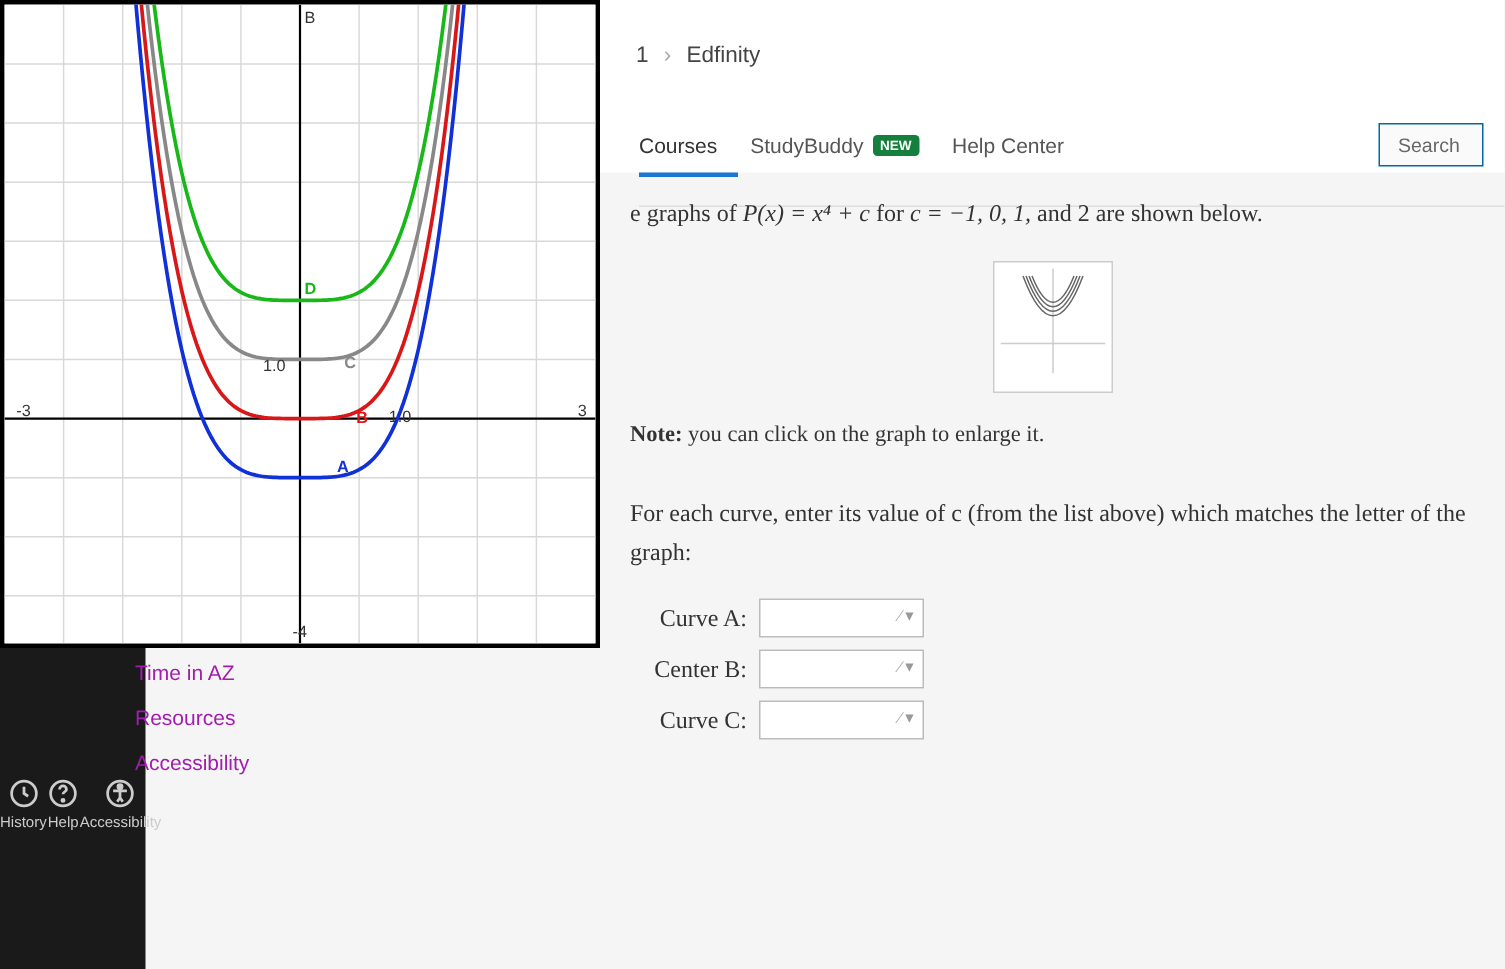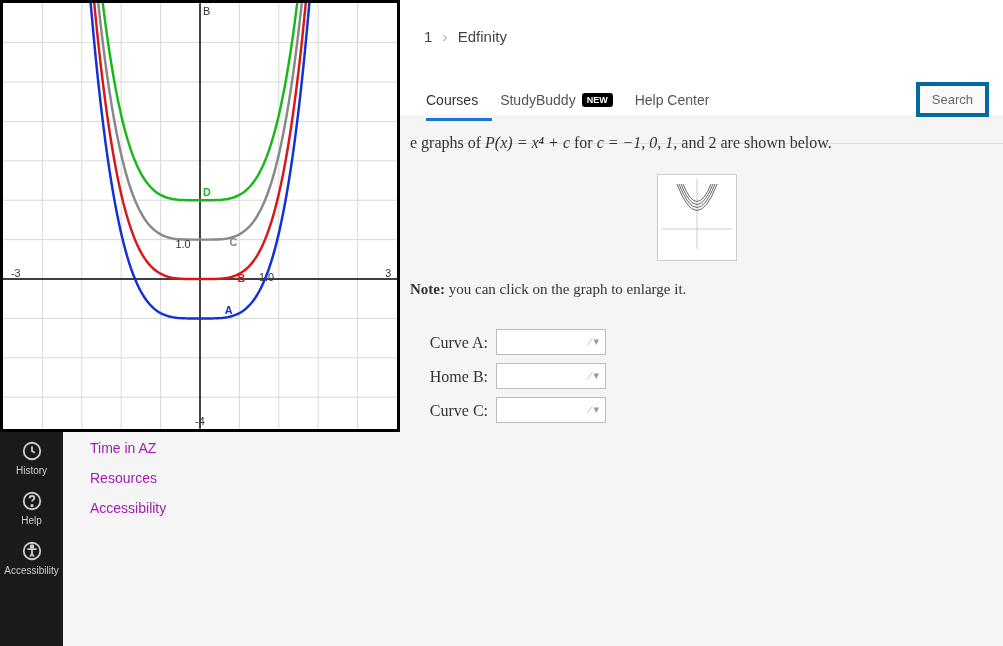--- a/index.html
+++ b/index.html
@@ -11,36 +11,36 @@
 
 .header-area { position: absolute; top: 0; left: 16px; right: 0; height: 115px; background: #fff; text-decoration: underline; }
 
 .breadcrumb { position: absolute; top: 28px; left: 408px; font-size: 15px; color: #444; }
 .breadcrumb .sep { color: #aaa; margin: 0 6px; }
 
 .navbar { position: absolute; top: 82px; left: 410px; right: 0; display: flex; align-items: center; border-bottom: 1px solid #ddd; padding-bottom: 26px; }
 .nav-item { font-size: 14px; color: #555; margin-right: 22px; cursor: pointer; display: inline-flex; align-items: center; }
 .nav-item.active { color: #333; font-weight: 500; position: relative; }
 .nav-item.active::after { content: ""; position: absolute; left: 0; right: -14px; bottom: -13px; height: 3px; background: #1976d2; }
-.badge-new { background: #000000; color: white; font-size: 9px; font-weight: bold; padding: 2px 5px; border-radius: 3px; margin-left: 6px; }
-.search-box { margin-left: auto; margin-right: 14px; border: 4px solid #0369a1; padding: 6px 12px; font-size: 13px; color: #666; background: #fafafa; cursor: text; min-width: 70px; }
+.badge-new { background: #15803d; color: white; font-size: 9px; font-weight: bold; padding: 2px 5px; border-radius: 3px; margin-left: 6px; }
+.search-box { margin-left: auto; margin-right: 14px; border: 1px solid #0369a1; padding: 6px 12px; font-size: 13px; color: #666; background: #fafafa; cursor: text; min-width: 70px; }
 
-.content { position: absolute; top: 130px; left: 410px; right: 20px; font-family: Georgia, 'Times New Roman', serif; color: #333; line-height: 1.6; }
+.content { position: absolute; top: 130px; left: 420px; right: 20px; font-family: Georgia, 'Times New Roman', serif; color: #333; line-height: 1.6; }
 .problem-text { font-size: 16px; margin-bottom: 18px; }
 .thumb-wrap { text-align: center; margin: 16px 0; }
 .thumb { display: inline-block; border: 1px solid #ccc; padding: 4px; background: #fff; }
 .note { font-size: 15px; margin: 16px 0 28px; }
 .note b { font-weight: bold; }
 .instruction { font-size: 16px; margin-bottom: 18px; }
 .answer-row { display: flex; align-items: flex-end; margin-bottom: 8px; font-size: 16px; }
 .answer-row label { min-width: 78px; text-align: right; margin-right: 8px; }
 .answer-input { border: 1px solid #bbb; height: 26px; width: 110px; background: #fff; position: relative; }
 .answer-input::after { content:"⁄ ▾"; position: absolute; right: 6px; top: 3px; font-size: 11px; color: #999; }
 
-.left-dark { position: absolute; left: 0; top: 432px; bottom: 0; width: 63px; background: #1a1a1a; color: #ccc; display: flex; flex-direction: column; align-items: center; padding-top: 8px; }
+.left-dark { position: absolute; left: 0; top: 432px; bottom: 0; width: 97px; background: #1a1a1a; color: #ccc; display: flex; flex-direction: row; align-items: center; padding-top: 8px; }
 .left-dark .icon-item { display: flex; flex-direction: column; align-items: center; margin-bottom: 14px; cursor: pointer; font-size: 10px; }
 .left-dark .icon-item svg { margin-bottom: 3px; }
 
 .side-links { position: absolute; left: 90px; top: 440px; font-size: 14px; }
 .side-links div { color: #a21caf; margin-bottom: 14px; cursor: pointer; }
 
 .graph-panel { position: absolute; left: 0; top: 0; width: 400px; height: 432px; background: #000; border: 3px solid #000; }
 .graph-bg { width: 100%; height: 100%; background: #fff; }
 
 </style>
@@ -86,27 +86,28 @@
         <path d="M 19 5 Q 35 46 51 5" fill="none" stroke="#666" stroke-width="1"></path>
         <path d="M 21 5 Q 35 40 49 5" fill="none" stroke="#666" stroke-width="1"></path>
       </svg>
     </span>
   </div>
 
   <p class="note">
     <b>Note:</b><span> you can click on the graph to enlarge it.</span>
   </p>
 
+  <p class="instruction">For each curve, enter its value of c (from the list above) which matches the letter of the graph:</p>
 
   <div class="answer-row">
     <label>Curve A:</label>
     <div class="answer-input"></div>
   </div>
   <div class="answer-row">
-    <label>Home B:</label>
+    <label>Center B:</label>
     <div class="answer-input"></div>
   </div>
   <div class="answer-row">
     <label>Curve C:</label>
     <div class="answer-input"></div>
   </div>
 </div>
 
 <div class="left-dark">
   <div class="icon-item">

